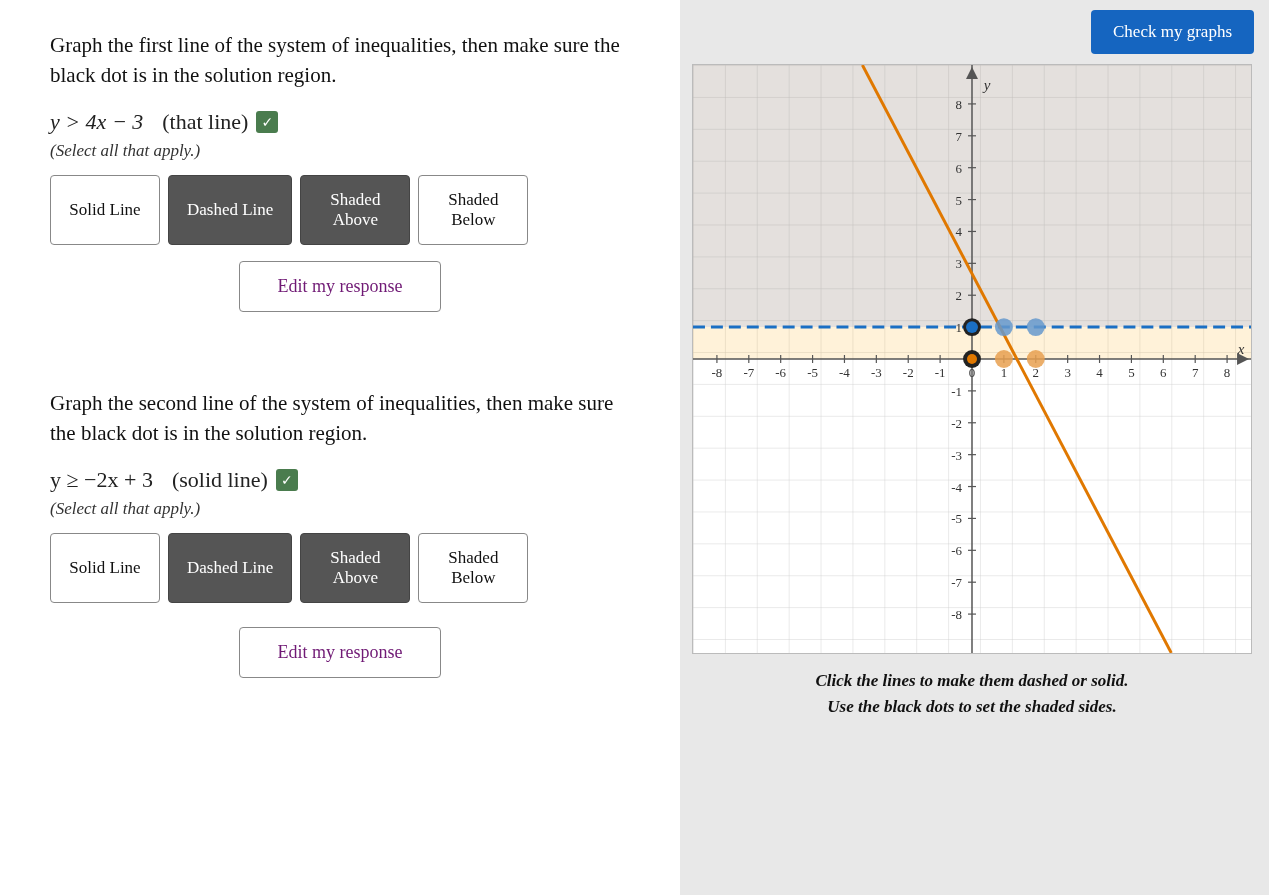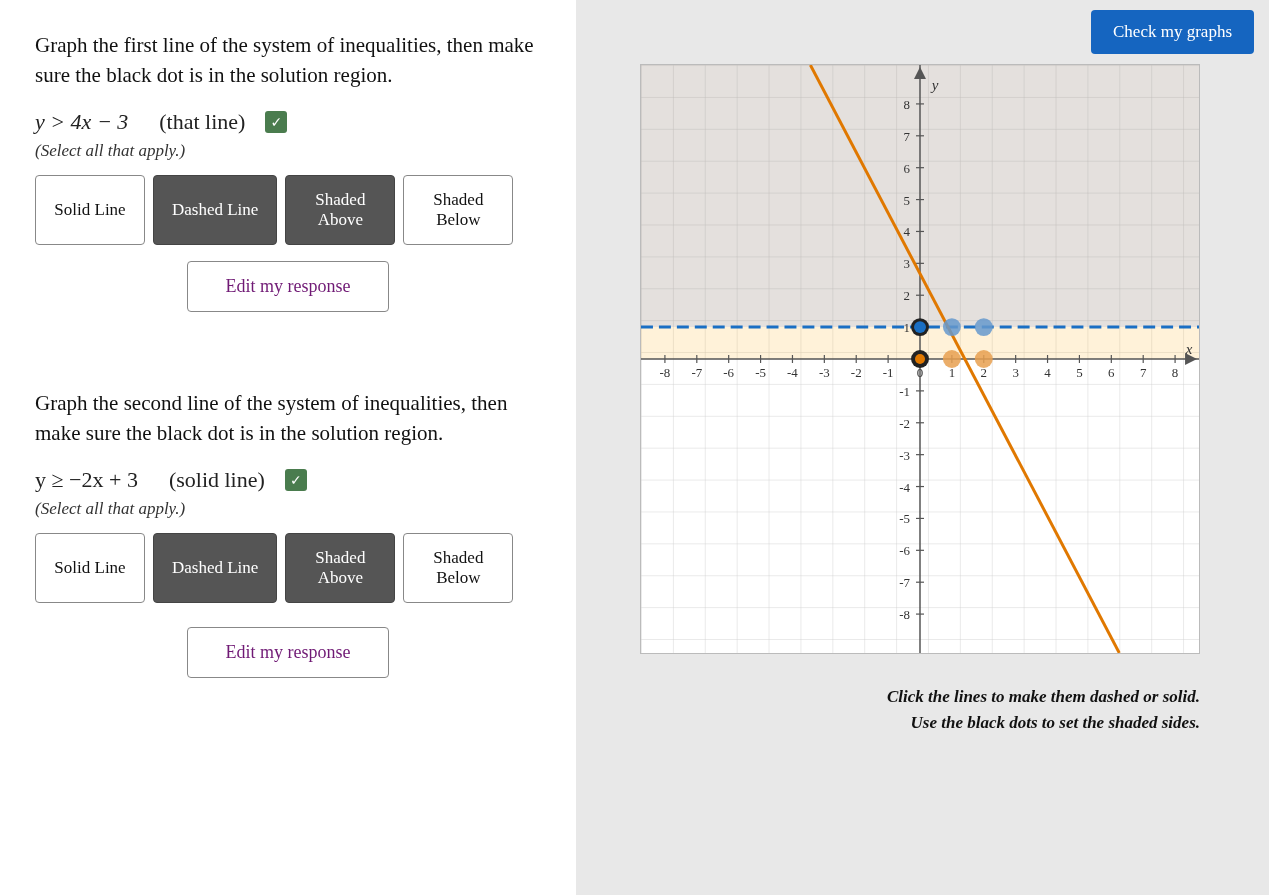--- a/index.html
+++ b/index.html
@@ -14,39 +14,39 @@
       align-items: stretch;
     }
     .main-container {
       display: flex;
       width: 100%;
       height: 100%;
       background: #fff;
     }
     
     .left-panel {
-      width: 576px;
-      padding: 30px 35px;
+      width: 680px;
+      padding: 30px 50px;
       background: #fff;
       display: flex;
       flex-direction: column;
       gap: 0;
     }
     .instruction-text {
       font-size: 21px;
       line-height: 1.45;
       color: #111;
       margin-bottom: 18px;
     }
     .inequality-line {
       font-size: 22px;
       margin-bottom: 6px;
       display: flex;
       align-items: center;
-      gap: 20px;
+      gap: 8px;
     }
     .check-icon {
       display: inline-block;
       width: 22px;
       height: 22px;
       background: #4a7c4e;
       border-radius: 3px;
       position: relative;
     }
     .check-icon::after {
@@ -132,24 +132,24 @@
       width: 560px;
       height: 590px;
       background: #fff;
       border: 1px solid #bbb;
     }
     .graph-instructions {
       font-style: italic;
       font-weight: bold;
       font-size: 17px;
       color: #111;
-      text-align: right;
+      text-align: center;
       width: 560px;
       line-height: 1.5;
-      margin-top: 20px;
+      margin-top: 4px;
     }
     
     .graph-svg {
       width: 100%;
       height: 100%;
     }
   </style>
 </head>
 <body>
 

